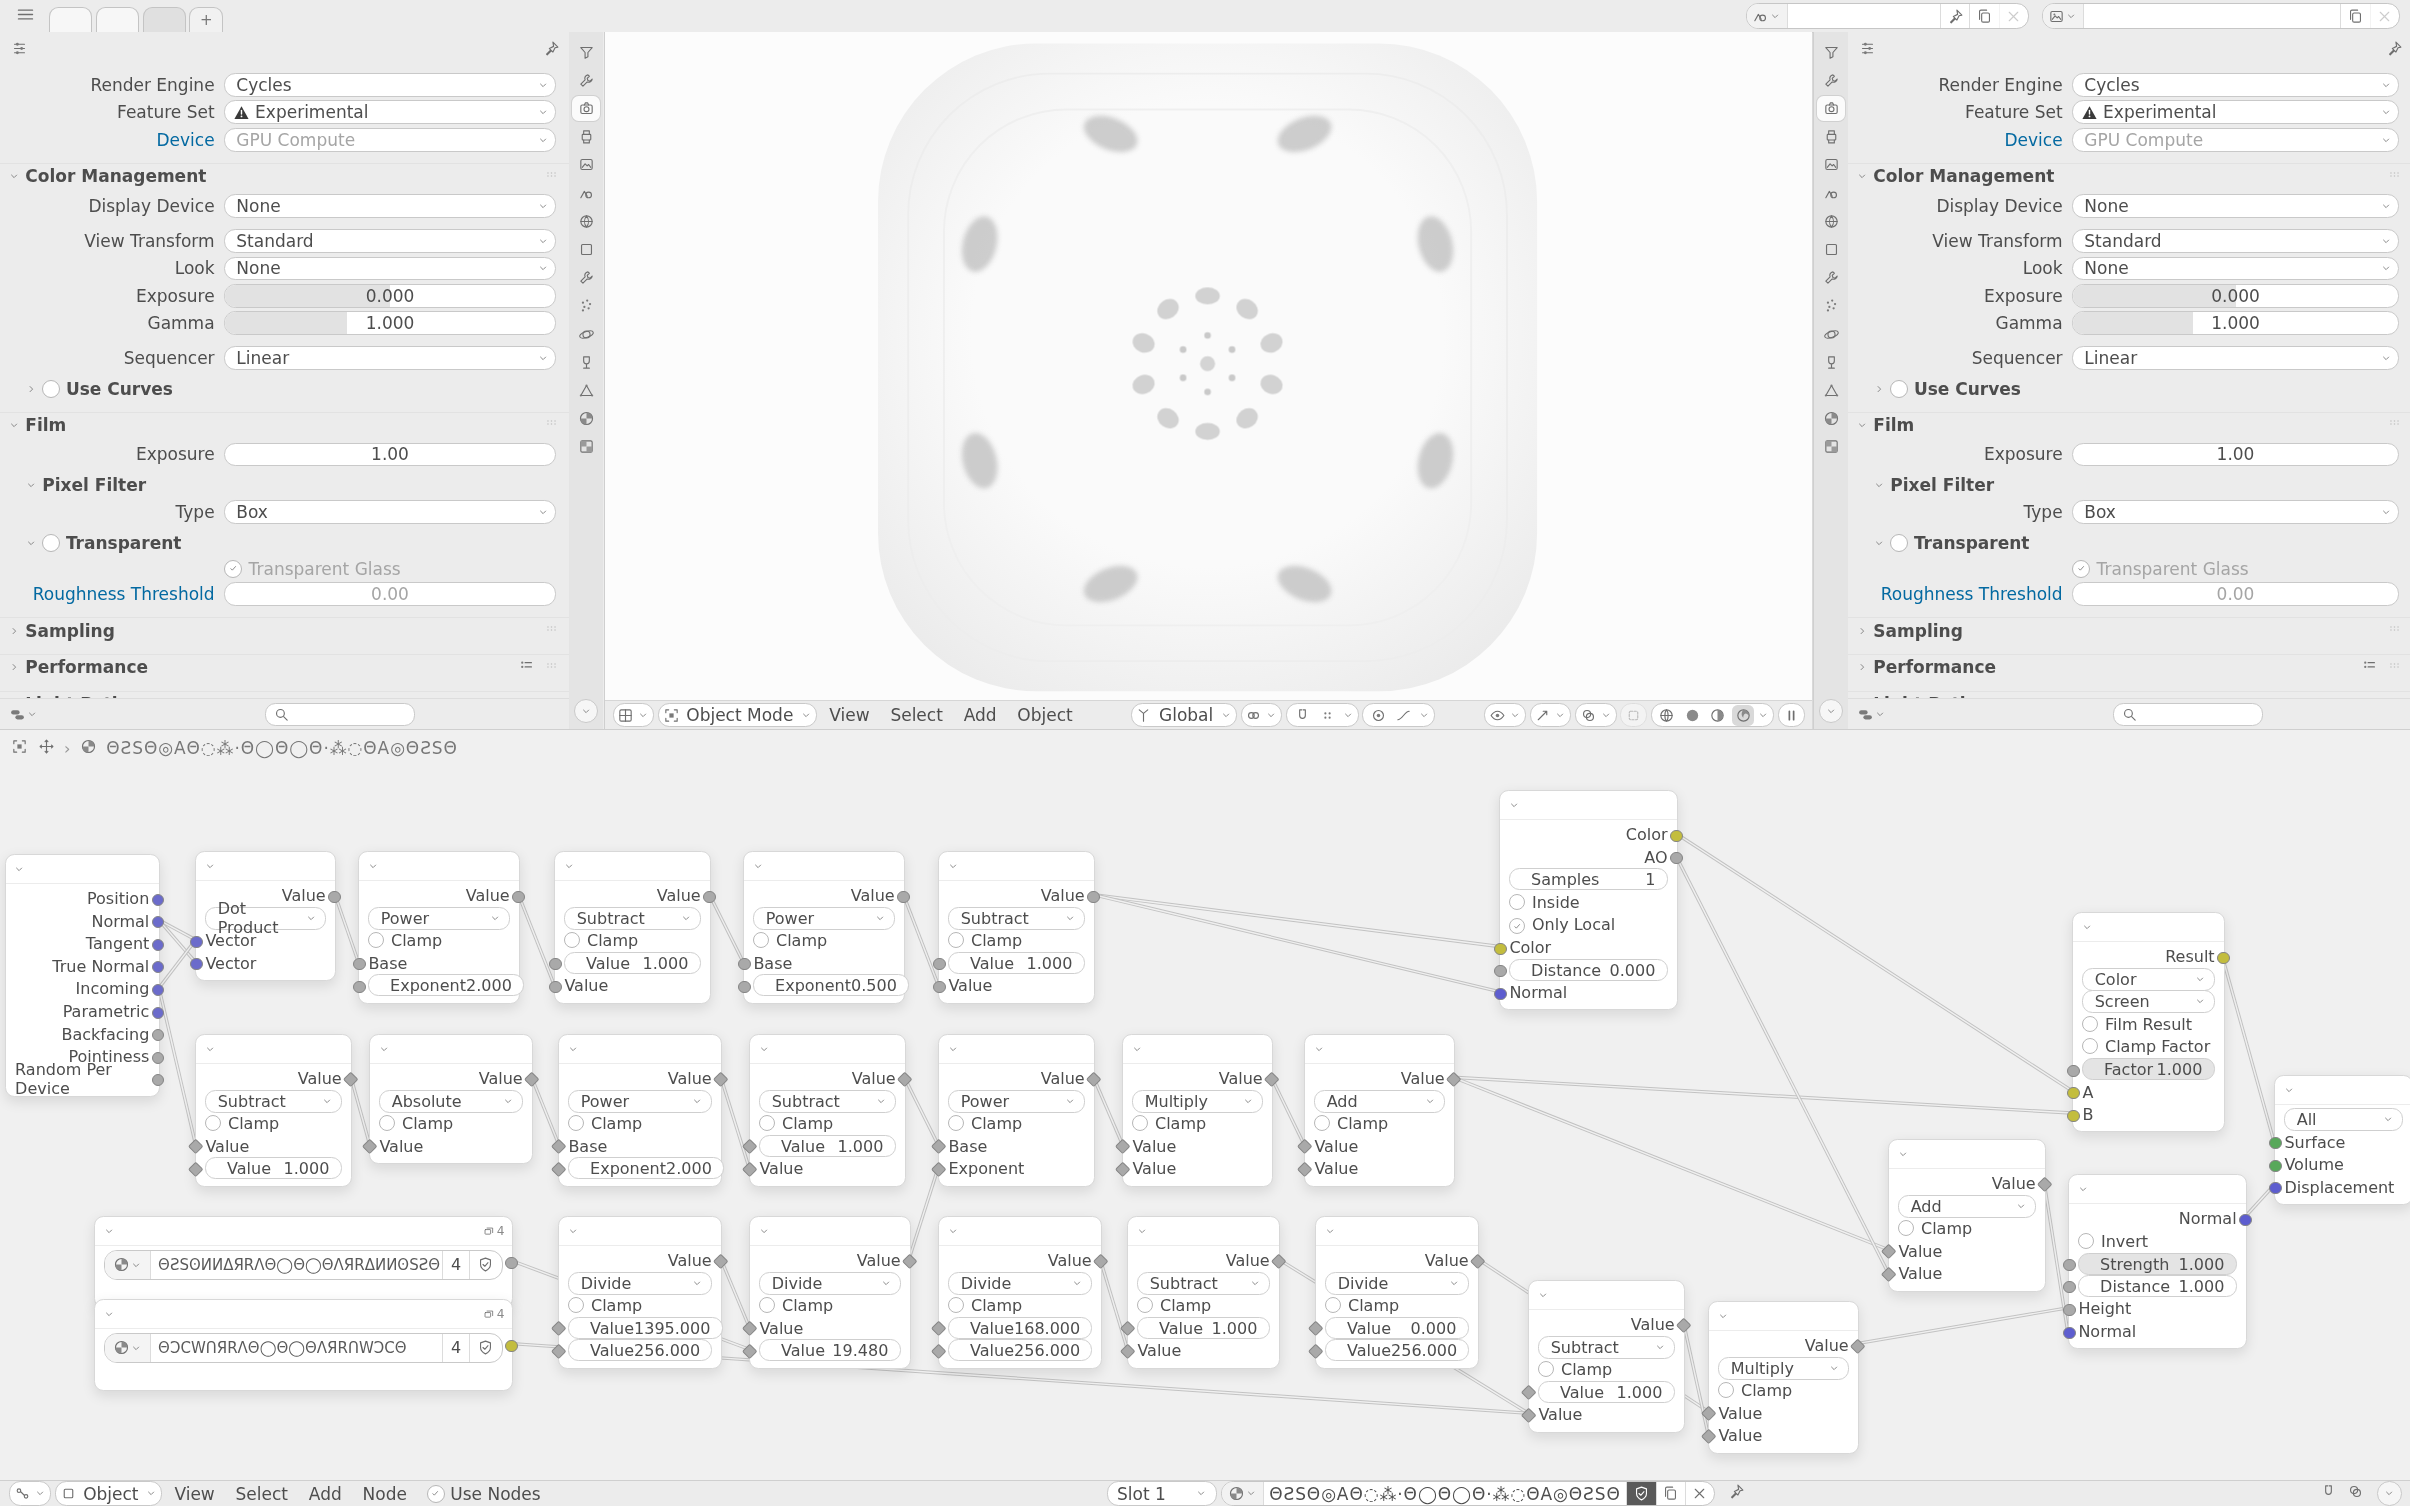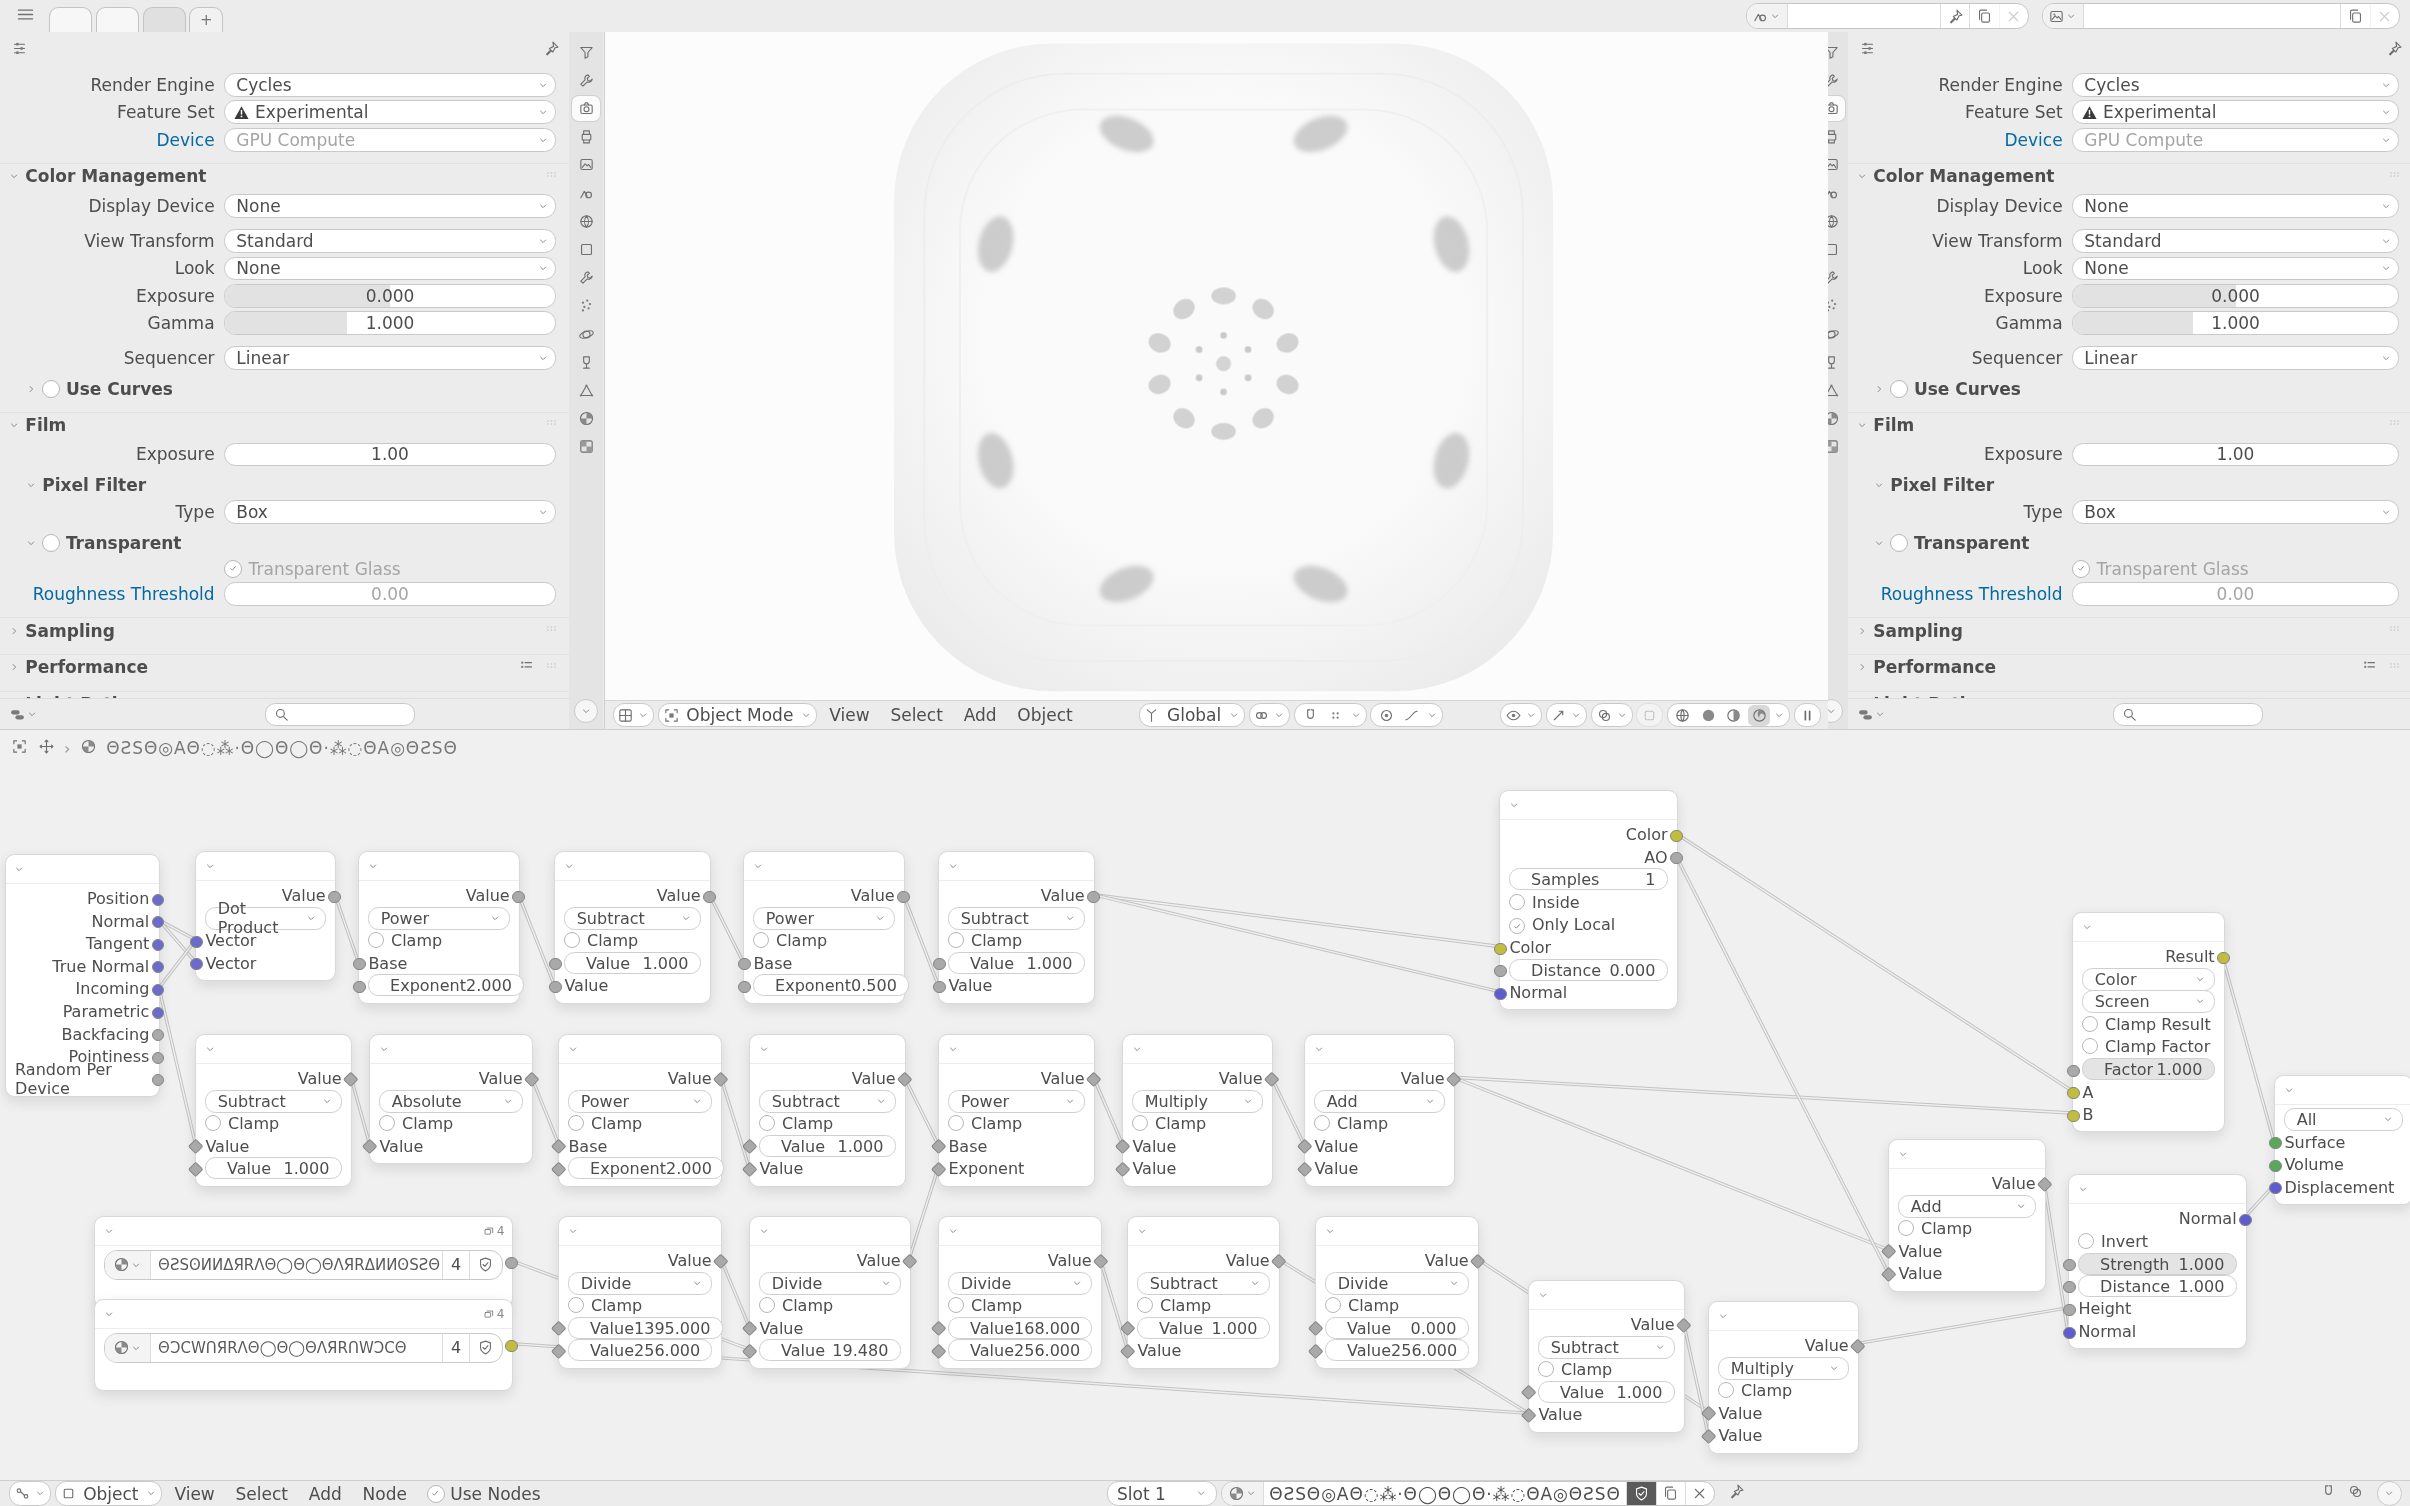--- a/index.html
+++ b/index.html
@@ -57,21 +57,21 @@
   .slfill{position:absolute;left:0;top:0;bottom:0;background:#e2e2e2;}
   .slval{position:absolute;left:0;right:0;text-align:center;}
   .pbottom{position:absolute;left:0;right:0;bottom:0;height:30px;display:flex;align-items:center;
            padding:0 9.4px;gap:9.4px;background:#ececec;border-top:0.9px solid #ddd;}
   .searchpill{width:141px;height:21px;border:0.9px solid #c9c9c9;border-radius:10.4px;background:#fff;
               display:flex;align-items:center;padding-left:7.5px;margin-left:217px;}
   .circbtn{width:22.6px;height:22.6px;border:0.9px solid #c9c9c9;border-radius:50%;background:#f6f6f6;
            display:flex;align-items:center;justify-content:center;}
 
   
-  #viewport{left:605px;top:32px;width:1207px;height:697px;background:#fcfcfc;padding-left:16px;}
+  #viewport{left:605px;top:32px;width:1207px;height:697px;background:#fcfcfc;}
   .vhead{position:absolute;left:0;bottom:0;width:100%;height:29px;background:#ececec;
          border-top:0.9px solid #d6d6d6;display:flex;align-items:center;padding:0 7.5px;box-sizing:border-box;gap:3.8px;}
   .menu{padding:0 8.5px;white-space:nowrap;}
   .hgroup{display:flex;align-items:center;height:22.6px;border:0.9px solid #c9c9c9;border-radius:11.3px;
           background:#fff;padding:0 3.8px;gap:2.8px;}
   .hgroup .segi{display:flex;align-items:center;justify-content:center;height:21px;padding:0 2.8px;border-radius:5.6px;}
   .segi.active{background:#d9d9d9;}
   .vspacer{flex:1;}
 
   
@@ -2130,21 +2130,21 @@
           <div class="nrow" style="position: absolute; top: 77px; left: 0px; right: 0px;">
             <span class="ndrop">Screen<span class="chev" style="margin-left:auto;margin-right:7.5px;display:inline-flex">
                 <svg class="ic sm" viewBox="0 0 24 24">
                   <path d="M7 10l5 5 5-5"></path>
                 </svg>
               </span></span>
           </div>
           <div class="nrow" style="position: absolute; top: 100px; left: 0px; right: 0px;">
             <span style="display:inline-flex;align-items:center;gap:6.6px">
         <span class="cbox" style="width:14px;height:14px"></span>
-              <span>Clamp Result</span>
+              <span>Film Result</span>
             </span>
           </div>
           <div class="nrow" style="position: absolute; top: 122px; left: 0px; right: 0px;">
             <span style="display:inline-flex;align-items:center;gap:6.6px">
         <span class="cbox" style="width:14px;height:14px"></span>
               <span>Clamp Factor</span>
             </span>
           </div>
           <div class="nrow" style="position: absolute; top: 145px; left: 0px; right: 0px;">
             <span class="nfield gray">

